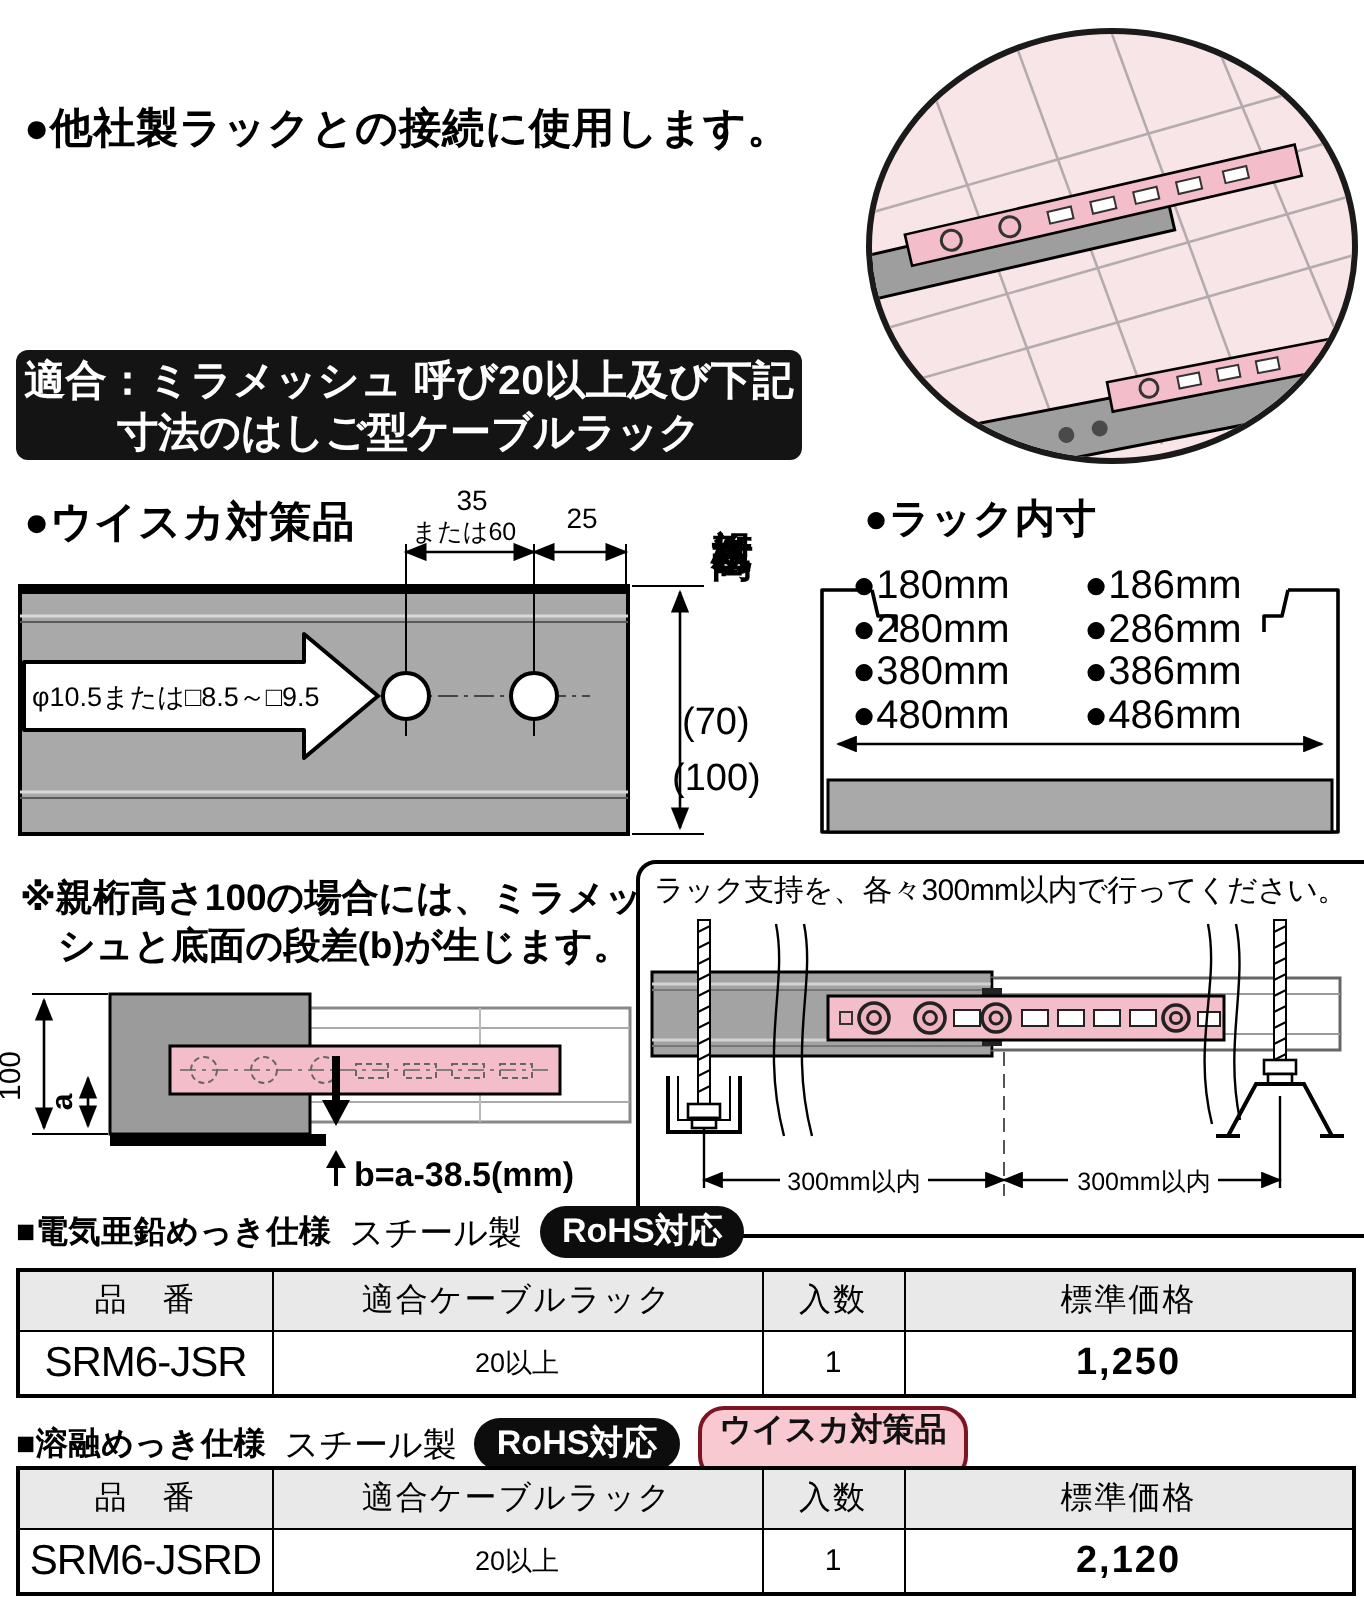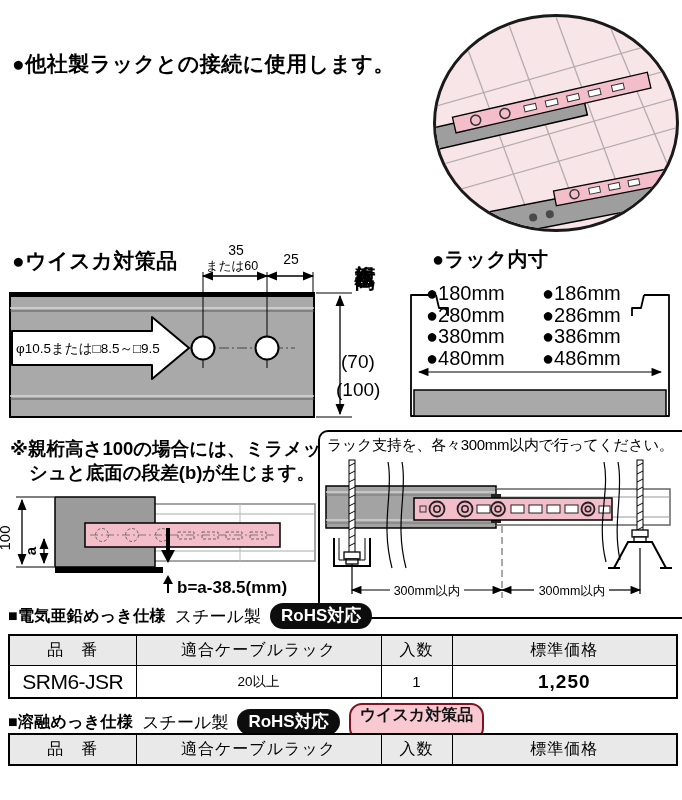--- a/index.html
+++ b/index.html
@@ -96,20 +96,24 @@
         <circle cx="140" cy="177" r="4.5" fill="none" stroke="#333" stroke-width="1.5"></circle>
         <rect x="155" y="174" width="11" height="6" fill="#fff" stroke="#333"></rect>
         <rect x="175" y="174" width="11" height="6" fill="#fff" stroke="#333"></rect>
         <rect x="195" y="174" width="11" height="6" fill="#fff" stroke="#333"></rect>
         <circle cx="95" cy="192" r="4" fill="#4a4a4a"></circle>
           <circle cx="112" cy="192" r="4" fill="#4a4a4a"></circle>
       </g>
     </svg>
   </div>
 
+  <div class="abs banner">
+    <div class="l1">適合：ミラメッシュ 呼び20以上及び下記</div>
+    <div class="l2">寸法のはしご型ケーブルラック</div>
+  </div>
 
   <div class="abs h-bullet hole-heading">●ウイスカ対策品</div>
 
   <svg class="abs" style="left:0;top:236px;" width="400" height="200" viewBox="0 0 400 200">
     <rect x="10" y="57" width="304" height="124" fill="#a9a9a9" stroke="#000" stroke-width="2"></rect>
     <line x1="10" y1="59.5" x2="314" y2="59.5" stroke="#000" stroke-width="3"></line>
     <line x1="10" y1="72" x2="314" y2="72" stroke="#d9d9d9" stroke-width="1.5"></line>
     <line x1="10" y1="75" x2="314" y2="75" stroke="#5a5a5a" stroke-width="1"></line>
     <line x1="10" y1="160" x2="314" y2="160" stroke="#d9d9d9" stroke-width="1.5"></line>
     <line x1="10" y1="163" x2="314" y2="163" stroke="#5a5a5a" stroke-width="1"></line>
@@ -307,16 +311,22 @@
         <col style="width:71px">
         <col style="width:225px">
       </colgroup>
     <tbody>
         <tr>
       <th>品　番</th>
       <th>適合ケーブルラック</th>
       <th>入数</th>
       <th>標準価格</th>
     </tr>
+    <tr>
+      <td class="part">SRM6-JSRD</td>
+      <td class="rack-fit">20以上</td>
+      <td class="qty">1</td>
+      <td class="price">2,120</td>
+    </tr>
   </tbody>
     </table>
 
 </div>
 
 </body></html>

